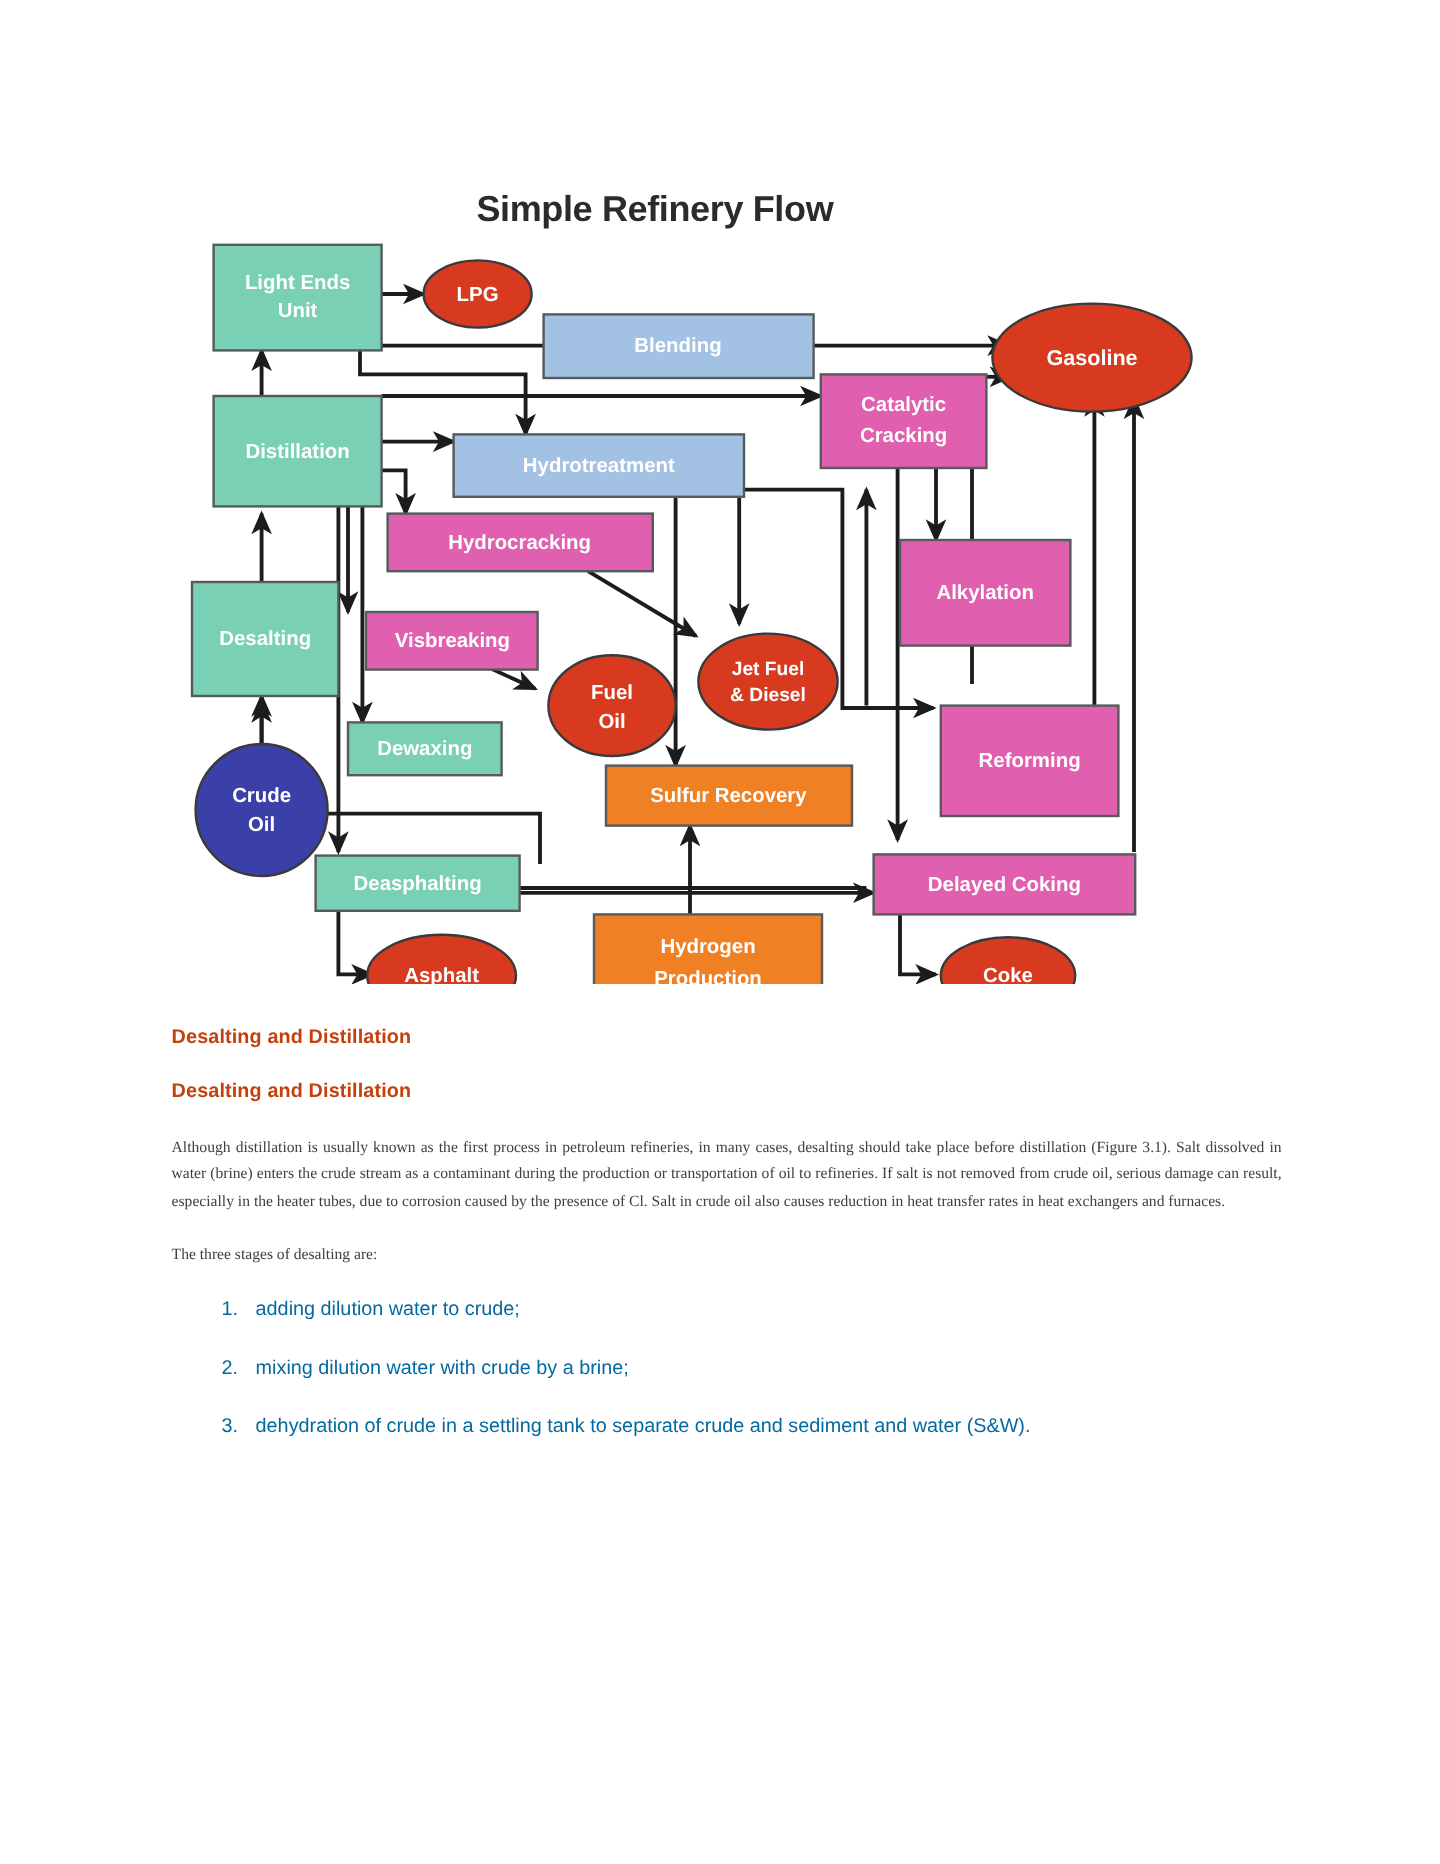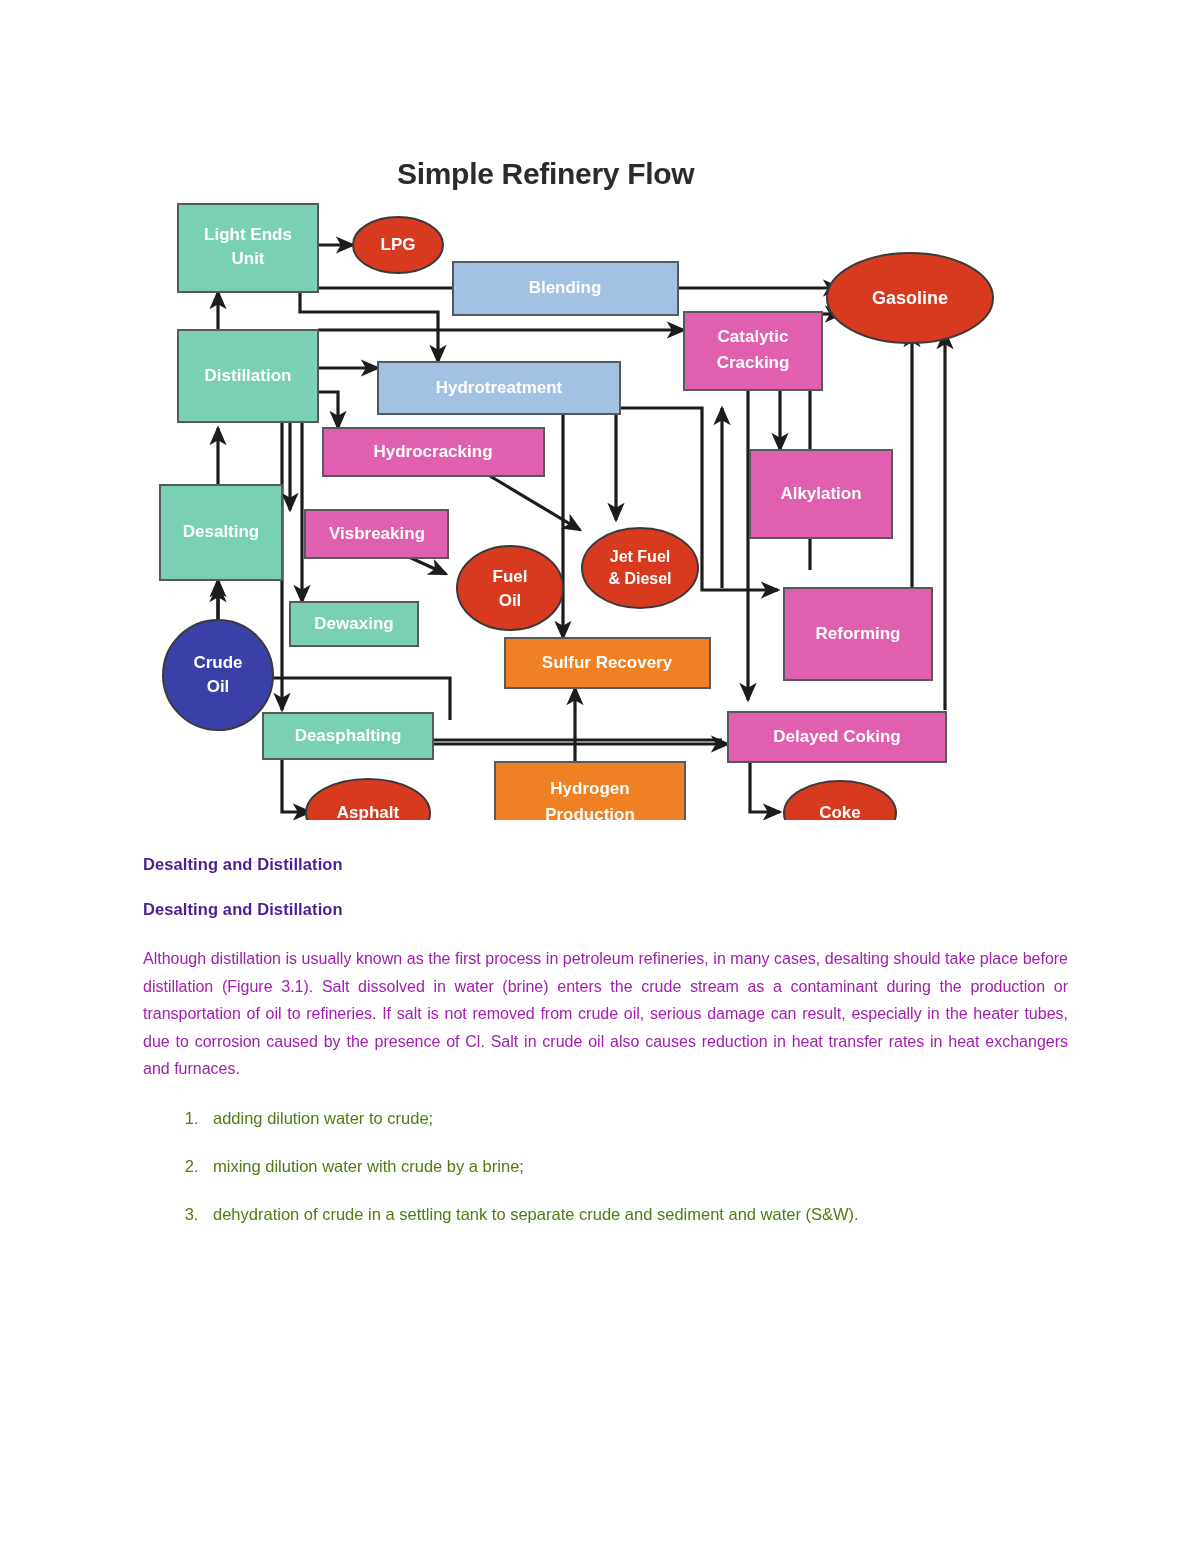--- a/index.html
+++ b/index.html
@@ -71,39 +71,39 @@
   .body-wrap {
     position: absolute;
     left: 143px;
     top: 855px;
     width: 925px;
   }
   h3.doc-h {
     font-family: "Liberation Sans", sans-serif;
     font-size: 16.5px;
     font-weight: bold;
-    color: #4c1d95;
+    color: #c2410c;
     margin: 0 0 26px 0;
     letter-spacing: 0.1px;
   }
   p.doc-p {
-    font-family: Liberation Sans, sans-serif;
-    font-size: 16px;
+    font-family: Liberation Serif, serif;
+    font-size: 13px;
     line-height: 1.72;
-    color: #a21caf;
+    color: #404040;
     margin: 0 0 22px 0;
     text-align: justify;
   }
   p.doc-p.nojust { text-align: left; }
   ol.doc-list {
     margin: 0;
     padding-left: 60px;
     font-family: "Liberation Sans", sans-serif;
     font-size: 16.5px;
-    color: #4d7c0f;
+    color: #0369a1;
   }
   ol.doc-list li {
     margin-bottom: 22px;
     padding-left: 10px;
     line-height: 1.6;
   }
 </style>
 </head>
 <body>
 
@@ -323,18 +323,19 @@
         <text class="legend-label" x="669" y="752">Support</text>
       </g>
     </g>
   </svg>
 </div>
 
 <div class="body-wrap">
   <h3 class="doc-h">Desalting and Distillation</h3>
   <h3 class="doc-h">Desalting and Distillation</h3>
   <p class="doc-p">Although distillation is usually known as the first process in petroleum refineries, in many cases, desalting should take place before distillation (Figure 3.1). Salt dissolved in water (brine) enters the crude stream as a contaminant during the production or transportation of oil to refineries. If salt is not removed from crude oil, serious damage can result, especially in the heater tubes, due to corrosion caused by the presence of Cl. Salt in crude oil also causes reduction in heat transfer rates in heat exchangers and furnaces.</p>
+  <p class="doc-p nojust">The three stages of desalting are:</p>
   <ol class="doc-list">
     <li>adding dilution water to crude;</li>
     <li>mixing dilution water with crude by a brine;</li>
     <li>dehydration of crude in a settling tank to separate crude and sediment and water (S&amp;W).</li>
   </ol>
 </div>
 
 </body></html>

